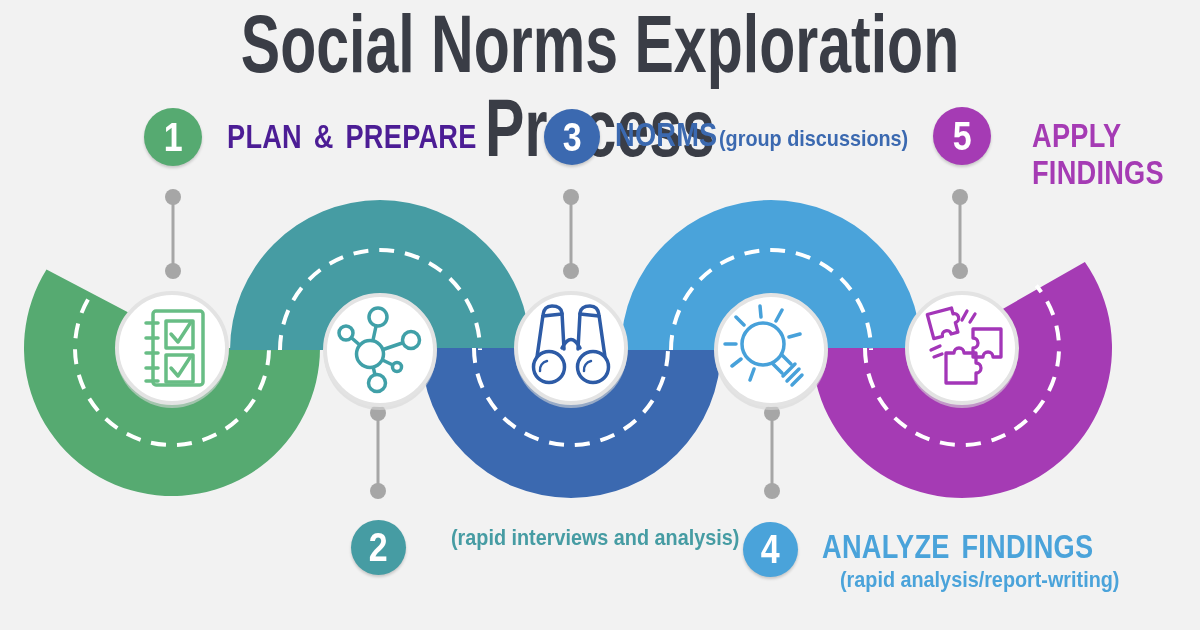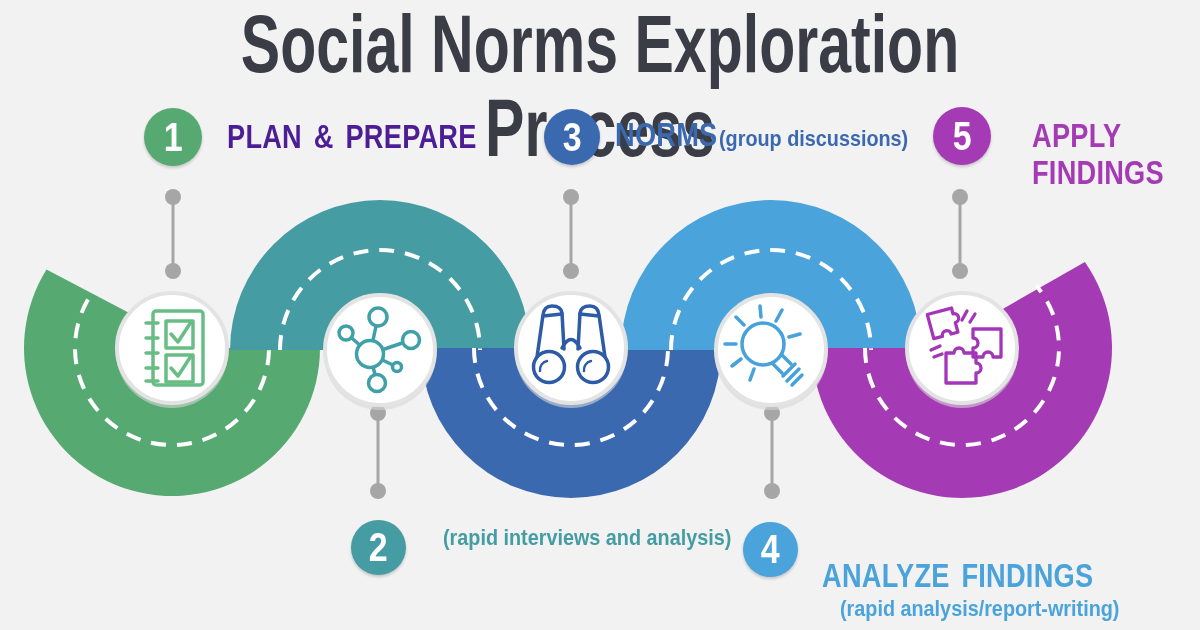--- a/index.html
+++ b/index.html
@@ -19,21 +19,21 @@
   .b4{left:743px;top:522px;width:55px;height:55px;}
   .b5{left:933px;top:107px;width:58px;height:58px;}
   .lbl{position:absolute;z-index:2;font-weight:bold;}
   .line{height:37px;line-height:37px;white-space:nowrap;}
   .cond{display:inline-block;transform:scaleX(0.8);transform-origin:0 50%;
         font-size:34px;letter-spacing:0.3px;word-spacing:5px;white-space:nowrap;}
   .paren{display:inline-block;transform:scaleX(0.9);transform-origin:0 50%;
          font-size:22px;white-space:nowrap;font-weight:bold;}
   .l1{left:227px;top:118px;}
   .l2{left:423px;top:531px;}  .l2 .line{height:40px;line-height:40px;}
-  .l2 .sub{margin-left:20px;margin-top:-6px;}
+  .l2 .sub{margin-left:28px;margin-top:-6px;}
   .l3{left:615px;top:116px;}  .l3 .line{height:36px;line-height:36px;}
   .l3 .paren{margin-left:-24px;}
   .l4{left:822px;top:528px;}  .l4 .sub{margin-left:18px;margin-top:2px;}
   .l5{left:1012px;top:117px;}
 </style>
 </head>
 <body>
 
 <div class="canvas" style="background: rgb(242, 242, 242);">
 
@@ -177,21 +177,21 @@
   </div>
 
   <div class="lbl l2" style="color: rgb(70, 156, 163);">
     <div class="sub"><span class="paren">(rapid interviews and analysis)</span></div>
   </div>
 
   <div class="lbl l3" style="color: rgb(59, 105, 176);">
     <div class="line"><span class="cond">NORMS</span><span class="paren">(group discussions)</span></div>
   </div>
 
-  <div class="lbl l4" style="color: rgb(74, 163, 218); margin-top: 29px;">
+  <div class="lbl l4" style="color: rgb(74, 163, 218);">
     <div class="line"><span class="cond">ANALYZE FINDINGS</span></div>
     <div class="sub"><span class="paren">(rapid analysis/report-writing)</span></div>
   </div>
 
   <div class="lbl l5" style="color: rgb(165, 59, 180); margin-left: 20px;">
     <div class="line"><span class="cond">APPLY</span></div>
     <div class="line"><span class="cond">FINDINGS</span></div>
   </div>
 
 </div>

